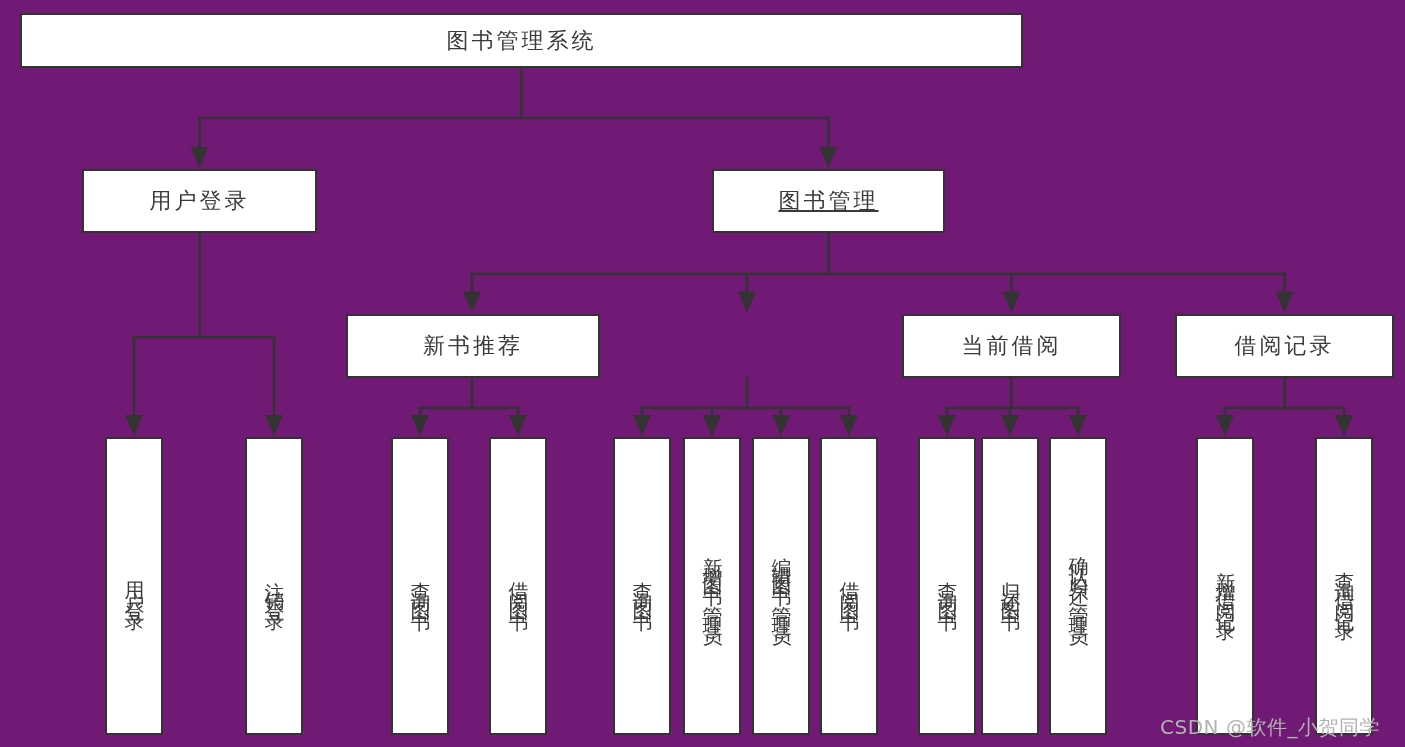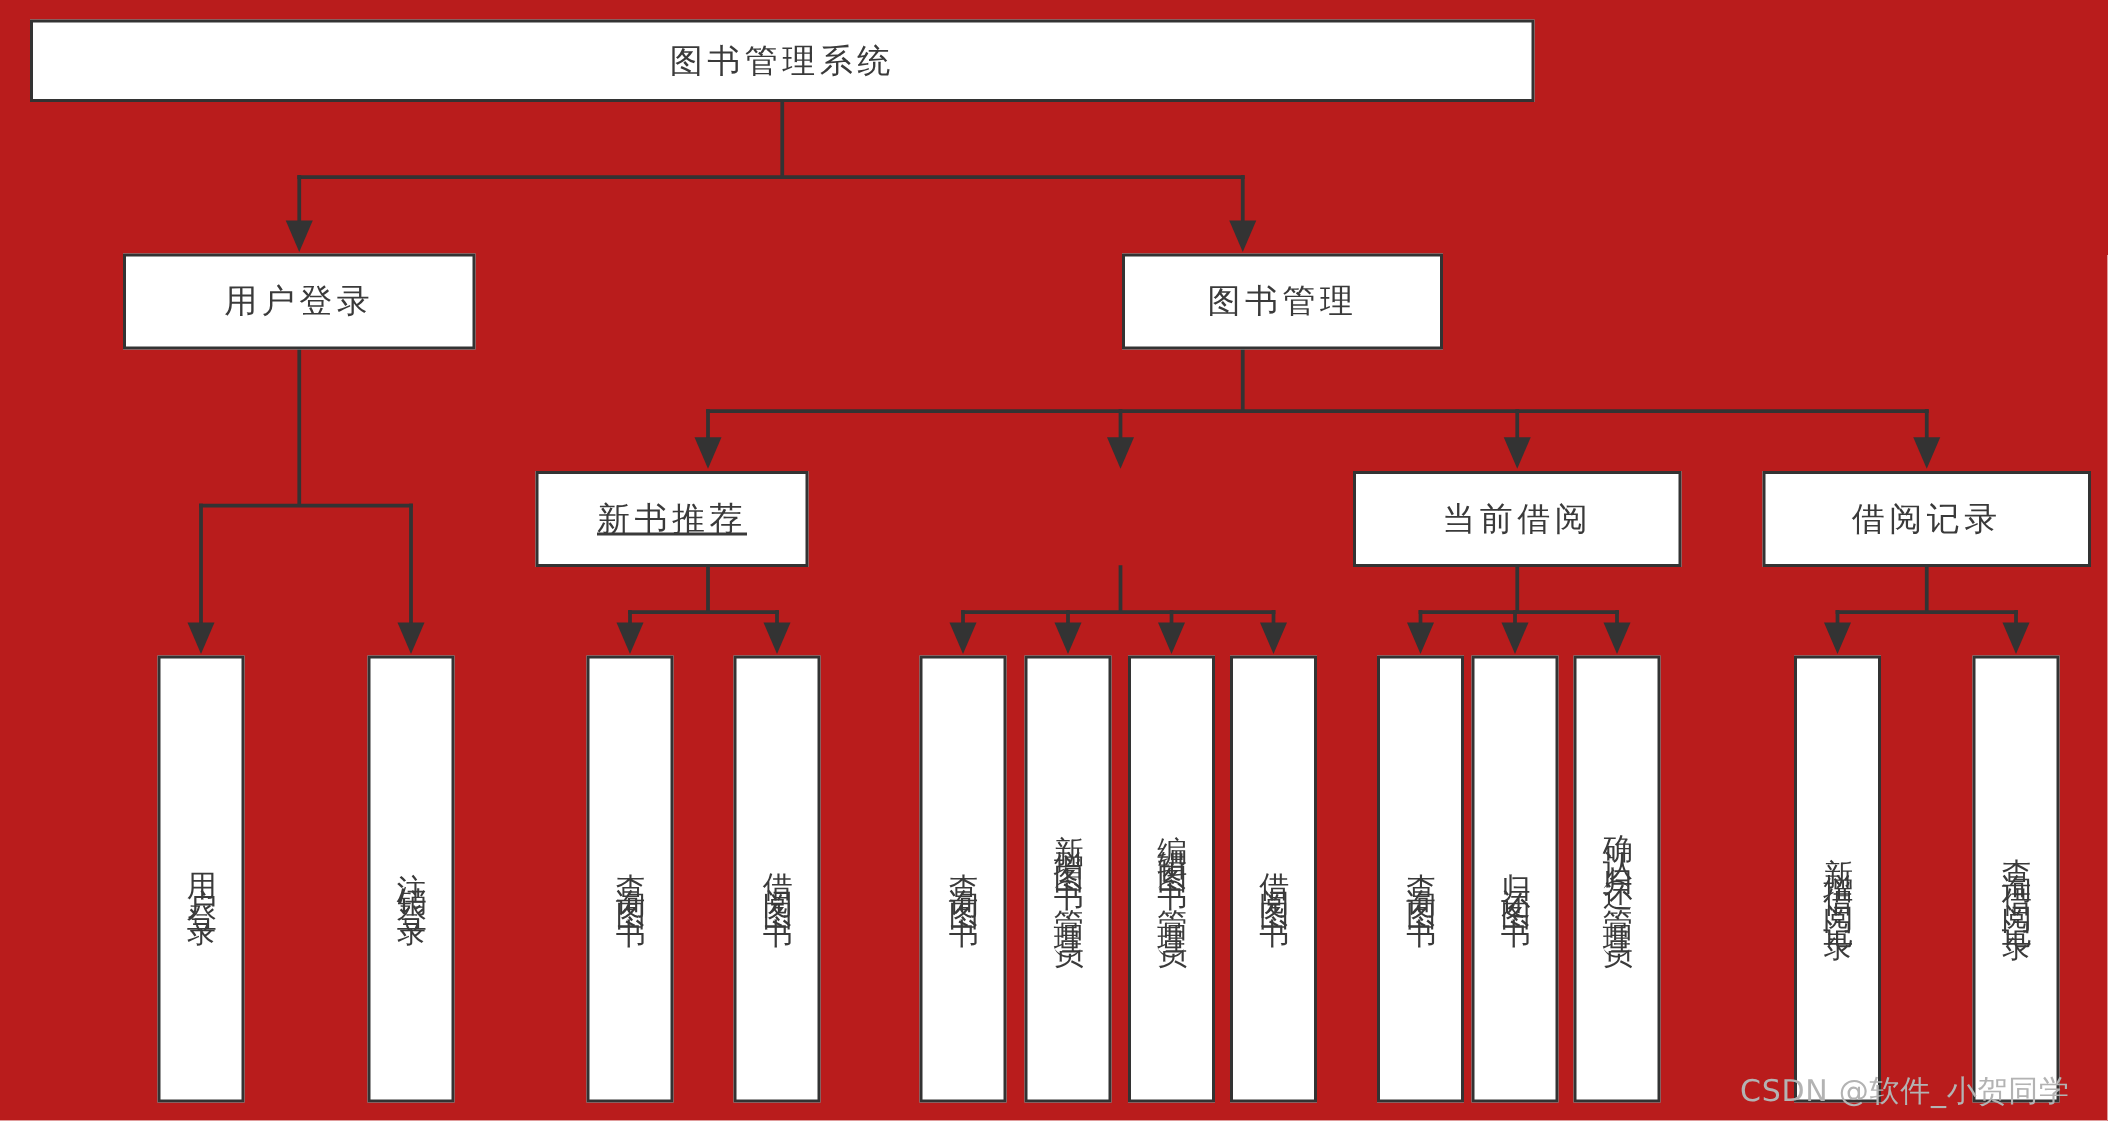--- a/index.html
+++ b/index.html
@@ -5,21 +5,21 @@
   html, body {
     margin: 0;
     padding: 0;
     background: #ffffff;
     font-family: "DejaVu Sans", "Liberation Sans", sans-serif;
   }
   .stage {
     position: relative;
     width: 1405px;
     height: 747px;
-    background: #b91c1c;
+    background: #701a75;
     overflow: hidden;
   }
   .connector-layer {
     position: absolute;
     left: 0; top: 0;
     width: 1405px;
     height: 747px;
     pointer-events: none;
   }
   .node {
@@ -128,23 +128,23 @@
       <line x1="1225" y1="408" x2="1225" y2="418"></line>
       <polygon points="1216,415 1234,415 1225,436" fill="#333333" stroke="none"></polygon>
       <line x1="1344" y1="408" x2="1344" y2="418"></line>
       <polygon points="1335,415 1353,415 1344,436" fill="#333333" stroke="none"></polygon>
     </g>
   </svg>
 
   <div class="node h" style="left:20px; top:13px; width:1003px; height:55px;">图书管理系统</div>
 
   <div class="node h" style="left:82px; top:169px; width:235px; height:64px;">用户登录</div>
-  <div class="node h" style="left:748px; top:169px; width:214px; height:64px;">图书管理</div>
+  <div class="node h" style="left:712px; top:169px; width:233px; height:64px;text-decoration:underline;">图书管理</div>
 
-  <div class="node h" style="left:357px; top:314px; width:182px; height:64px;text-decoration:underline;">新书推荐</div>
+  <div class="node h" style="left:346px; top:314px; width:254px; height:64px;">新书推荐</div>
   <div class="node h" style="left:1175px; top:314px; width:219px; height:64px;">借阅记录</div>
   <div class="node h" style="left:902px; top:314px; width:219px; height:64px;">当前借阅</div>
 
   <div class="node v" style="left:105px;">用户登录</div>
   <div class="node v" style="left:245px;">注销登录</div>
 
   <div class="node v" style="left:391px;">查询图书</div>
   <div class="node v" style="left:489px;">借阅图书</div>
 
   <div class="node v" style="left:613px;">查询图书</div>

